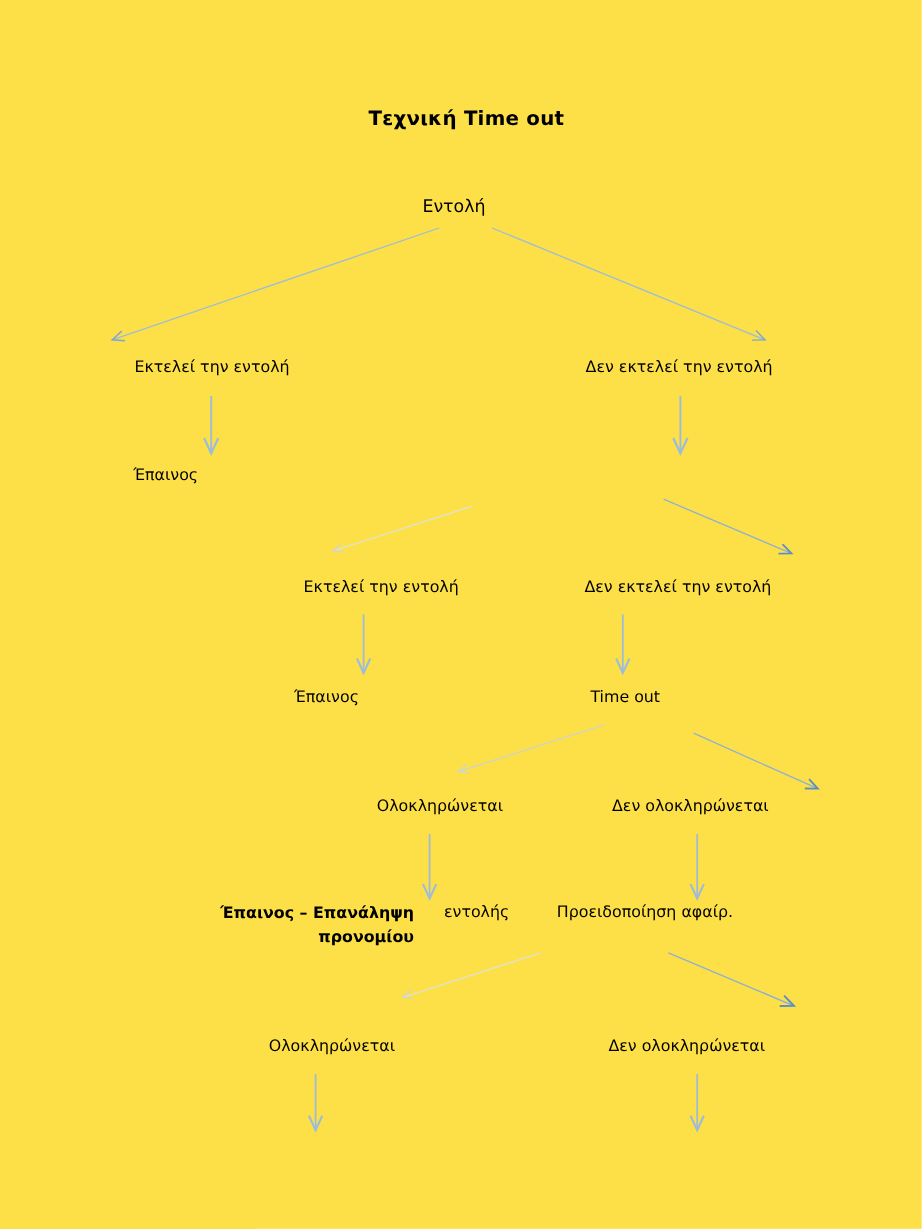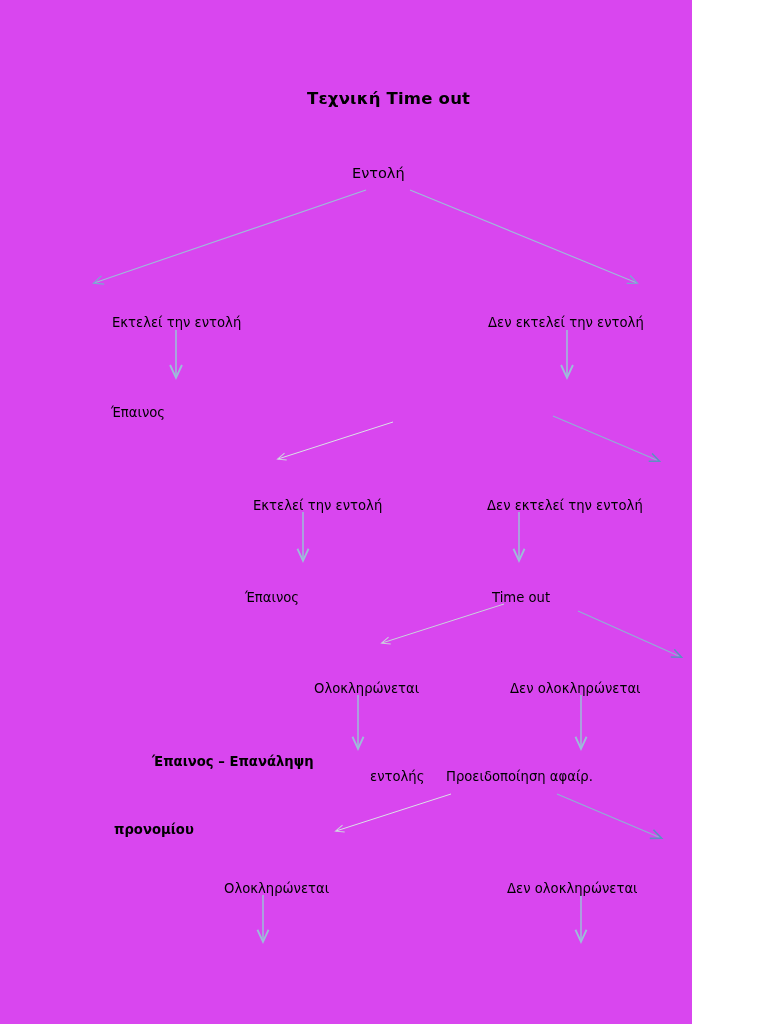--- a/index.html
+++ b/index.html
@@ -11,23 +11,23 @@
     width: 768px;
     height: 1024px;
     position: relative;
     overflow: hidden;
     font-family: "DejaVu Sans", "Liberation Sans", sans-serif;
   }
   #page {
     position: absolute;
     left: 0;
     top: 0;
-    width: 692px;
+    width: 768px;
     height: 1024px;
-    background: #d946ef;
+    background: #fde047;
   }
   #arrow-layer {
     position: absolute;
     left: 0;
     top: 0;
     width: 768px;
     height: 1024px;
     pointer-events: none;
   }
   .node {
@@ -38,33 +38,33 @@
     line-height: 1.25;
   }
   .title {
     position: absolute;
     font-weight: bold;
     color: #000000;
     white-space: nowrap;
     font-size: 16.5px;
     letter-spacing: 0.2px;
   }
-  .n13 { font-size: 13.2px; margin-top: 16px; }
+  .n13 { font-size: 13.2px; }
   .n13b { font-size: 13.2px; }
   .wrapnode {
     position: absolute;
     font-weight: bold;
     color: #000000;
     font-size: 13.2px;
     line-height: 1.55;
     width: 220px;
     text-align: left;
   }
   .wrapnode .l1 { display: block; padding-left: 38px; }
-  .wrapnode .l2 { display: block; padding-left: 0px; margin-top: 48px; }
+  .wrapnode .l2 { display: block; padding-left: 0px; }
 </style>
 </head>
 <body>
 
 <div id="page">
 
   <svg id="arrow-layer" viewBox="0 0 768 1024" width="768" height="1024" xmlns="http://www.w3.org/2000/svg">
     <defs>
       <marker id="ahBlue" markerWidth="12" markerHeight="12" refX="9" refY="4.5" orient="auto" markerUnits="strokeWidth">
         <path d="M0.5,0.6 L9.5,4.5 L0.5,8.4" fill="none" stroke="#7ba7d2" stroke-width="1.1"></path>
@@ -116,24 +116,24 @@
 
   <div class="node n13" style="left:253px; top:482px;">Εκτελεί την εντολή</div>
   <div class="node n13" style="left:487px; top:482px;">Δεν εκτελεί την εντολή</div>
 
   <div class="node n13" style="left:245px; top:574px;">Έπαινος</div>
   <div class="node n13" style="left:492px; top:574px;">Time out</div>
 
   <div class="node n13" style="left:314px; top:665px;">Ολοκληρώνεται</div>
   <div class="node n13" style="left:510px; top:665px;">Δεν ολοκληρώνεται</div>
 
-  <div class="wrapnode" style="left:114px; top:752px;">
+  <div class="wrapnode" style="left:125px; top:752px;text-align:right;">
     <span class="l1">Έπαινος – Επανάληψη</span>
     <span class="l2">προνομίου</span>
   </div>
 
   <div class="node n13" style="left:370px; top:753px;">εντολής</div>
-  <div class="node n13" style="left:446px; top:753px;">Προειδοποίηση αφαίρ.</div>
+  <div class="node n13" style="left:464px; top:753px;">Προειδοποίηση αφαίρ.</div>
 
   <div class="node n13" style="left:224px; top:865px;">Ολοκληρώνεται</div>
   <div class="node n13" style="left:507px; top:865px;">Δεν ολοκληρώνεται</div>
 
 </div>
 
 </body></html>

